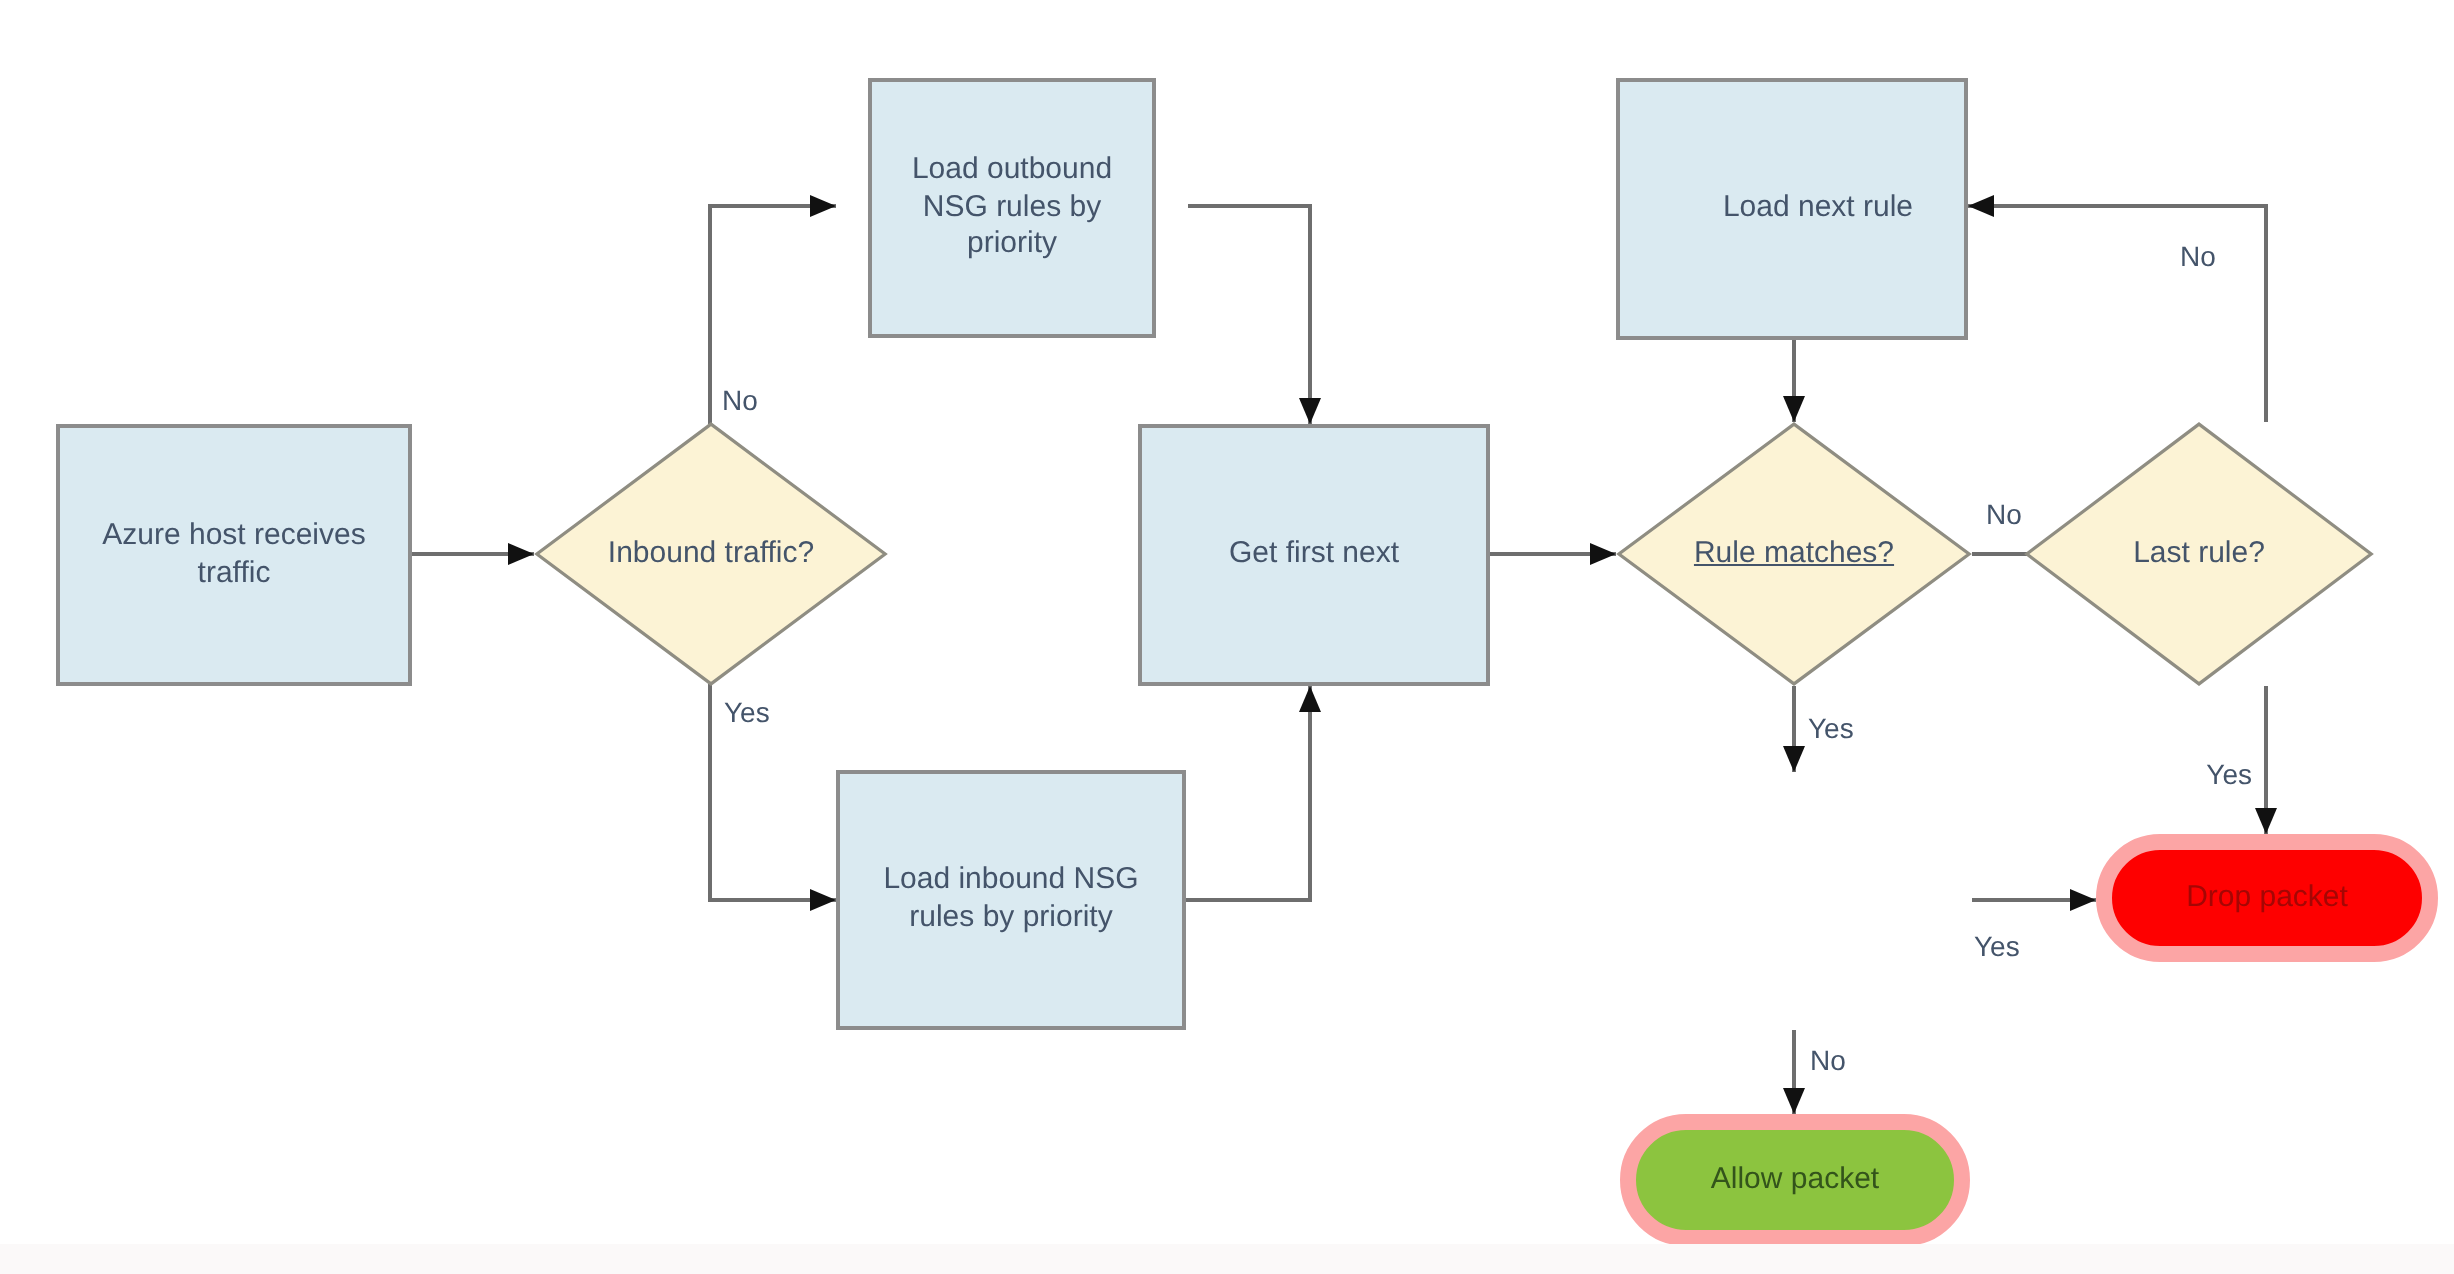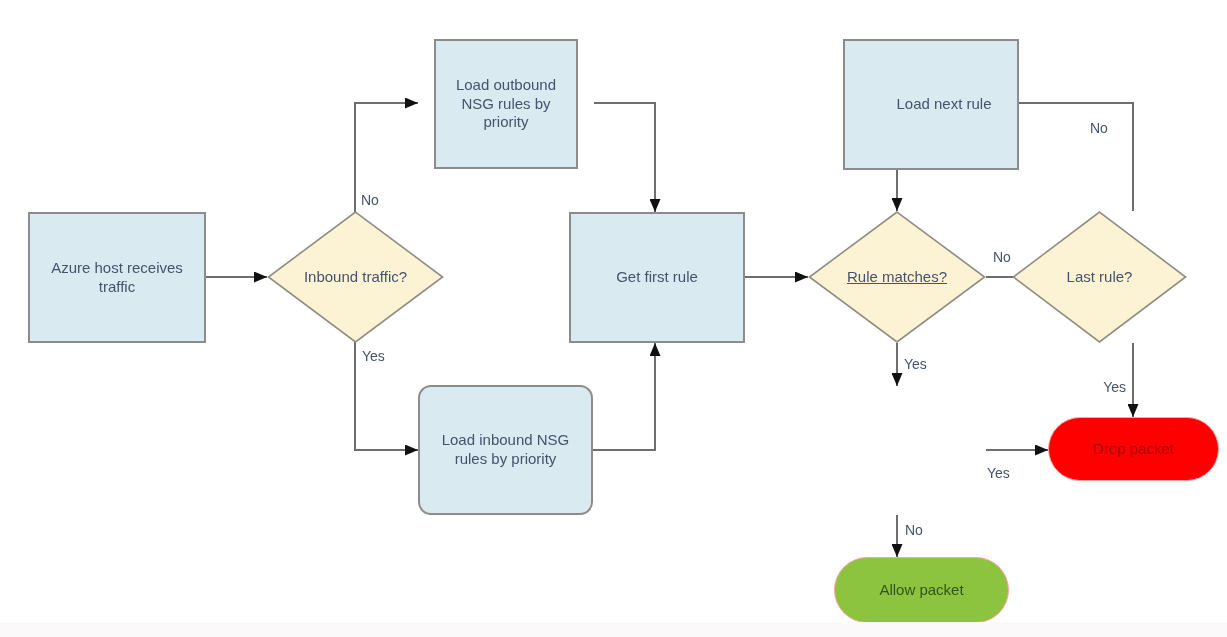--- a/index.html
+++ b/index.html
@@ -61,21 +61,21 @@
     stroke: #8f8d82;
     stroke-width: 1.6;
     vector-effect: non-scaling-stroke;
   }
   .decision .node-label {
     position: relative;
     z-index: 1;
     max-width: 70%;
   }
   .terminator {
-    border: 1px solid #fca5a5;
+    border: 8px solid #fca5a5;
     border-radius: 33px;
     font-size: 15px;
   }
   .terminator.drop {
     background: #fe0000;
     color: #a50604;
   }
   .terminator.allow {
     background: #8cc43f;
     color: #33541b;
@@ -133,29 +133,29 @@
     <svg viewBox="0 0 100 100" preserveAspectRatio="none">
       <polygon class="diamond-shape" points="50,0.8 99.2,50 50,99.2 0.8,50"></polygon>
     </svg>
     <div class="node-label">Inbound traffic?</div>
   </div>
 
   <div class="node process" style="left:418px; top:39px; width:144px; height:130px;margin-left:16px;">
     <div class="node-label">Load outbound NSG rules by priority</div>
   </div>
 
-  <div class="node process" style="left:418px; top:385px; width:175px; height:130px;border-radius:13px;">
+  <div class="node process" style="left:418px; top:385px; width:175px; height:130px;">
     <div class="node-label">Load inbound NSG rules by priority</div>
   </div>
 
   <div class="node process" style="left:569px; top:212px; width:176px; height:131px;">
-    <div class="node-label">Get first rule</div>
+    <div class="node-label">Get first next</div>
   </div>
 
-  <div class="node process" style="left:843px; top:39px; width:176px; height:131px;padding-left:36px;">
+  <div class="node process" style="left:808px; top:39px; width:176px; height:131px;padding-left:36px;">
     <div class="node-label">Load next rule</div>
   </div>
 
   <div class="node decision" style="left:808px; top:211px; width:178px; height:132px;text-decoration:underline;">
     <svg viewBox="0 0 100 100" preserveAspectRatio="none">
       <polygon class="diamond-shape" points="50,0.8 99.2,50 50,99.2 0.8,50"></polygon>
     </svg>
     <div class="node-label">Rule matches?</div>
   </div>
 
@@ -164,18 +164,18 @@
       <polygon class="diamond-shape" points="50,0.8 99.2,50 50,99.2 0.8,50"></polygon>
     </svg>
     <div class="node-label">Last rule?</div>
   </div>
 
 
   <div class="node terminator drop" style="left:1048px; top:417px; width:171px; height:64px;">
     <div class="node-label">Drop packet</div>
   </div>
 
-  <div class="node terminator allow" style="left:834px; top:557px; width:175px; height:66px;">
+  <div class="node terminator allow" style="left:810px; top:557px; width:175px; height:66px;">
     <div class="node-label">Allow packet</div>
   </div>
 
   <div id="bottom-strip"></div>
 </div>
 
 </body></html>

